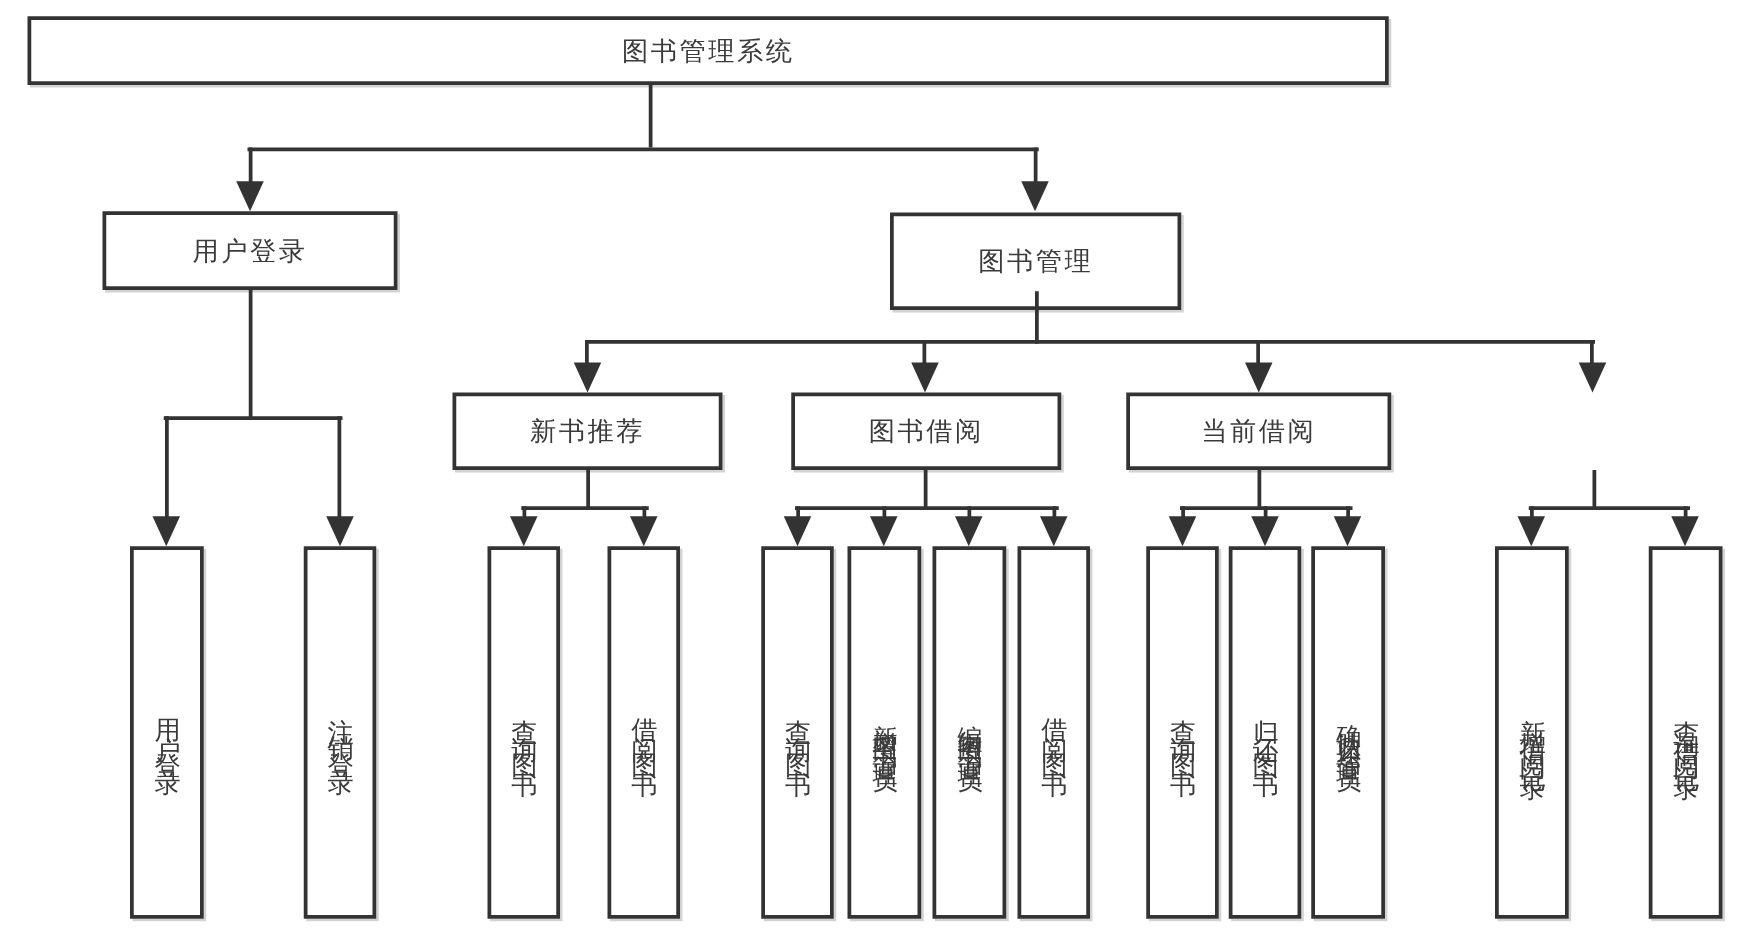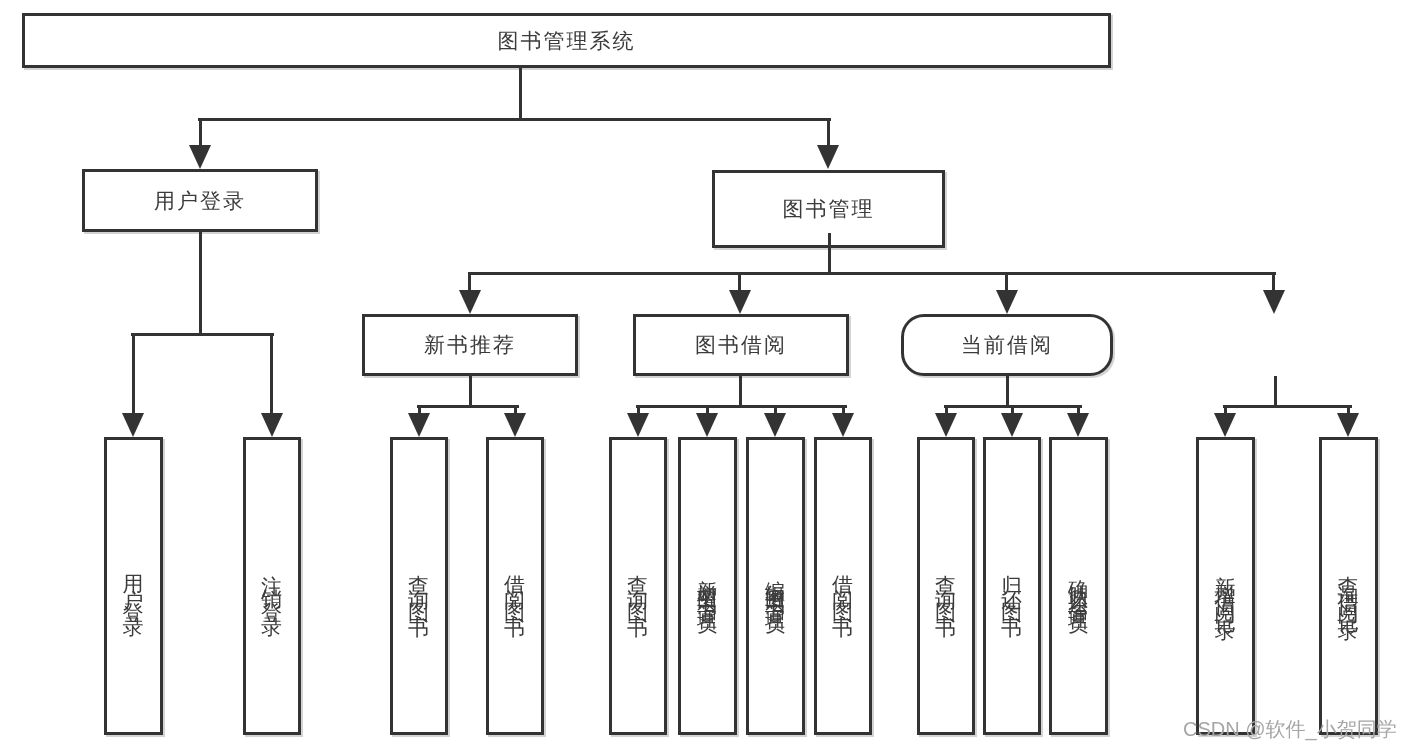--- a/index.html
+++ b/index.html
@@ -72,21 +72,21 @@
   <div class="arrow" style="left:996px;top:290px;"></div>
   <div class="vline" style="left:1272px;top:272px;height:22px;"></div>
   <div class="arrow" style="left:1263px;top:290px;"></div>
 
   <div class="node hbox" style="left:362px;top:314px;width:216px;height:62px;">
     <span>新书推荐</span>
   </div>
   <div class="node hbox" style="left:633px;top:314px;width:216px;height:62px;">
     <span>图书借阅</span>
   </div>
-  <div class="node hbox" style="left:901px;top:314px;width:212px;height:62px;border-radius:23px;">
+  <div class="node hbox" style="left:901px;top:314px;width:212px;height:62px;">
     <span>当前借阅</span>
   </div>
 
   <div class="vline" style="left:469px;top:376px;height:32px;"></div>
   <div class="hline" style="left:417px;top:405px;width:102px;"></div>
   <div class="vline" style="left:418px;top:405px;height:12px;"></div>
   <div class="arrow" style="left:408px;top:413px;"></div>
   <div class="vline" style="left:514px;top:405px;height:12px;"></div>
   <div class="arrow" style="left:504px;top:413px;"></div>
 
@@ -154,15 +154,14 @@
     <span>确认归还（管理员）</span>
   </div>
 
   <div class="node leaf mid" style="left:1196px;top:437px;width:59px;height:298px;">
     <span>新增借阅记录</span>
   </div>
   <div class="node leaf mid" style="left:1319px;top:437px;width:59px;height:298px;">
     <span>查询借阅记录</span>
   </div>
 
-  <div class="watermark">CSDN @软件_小贺同学</div>
 
 </div>
 
 </body></html>

